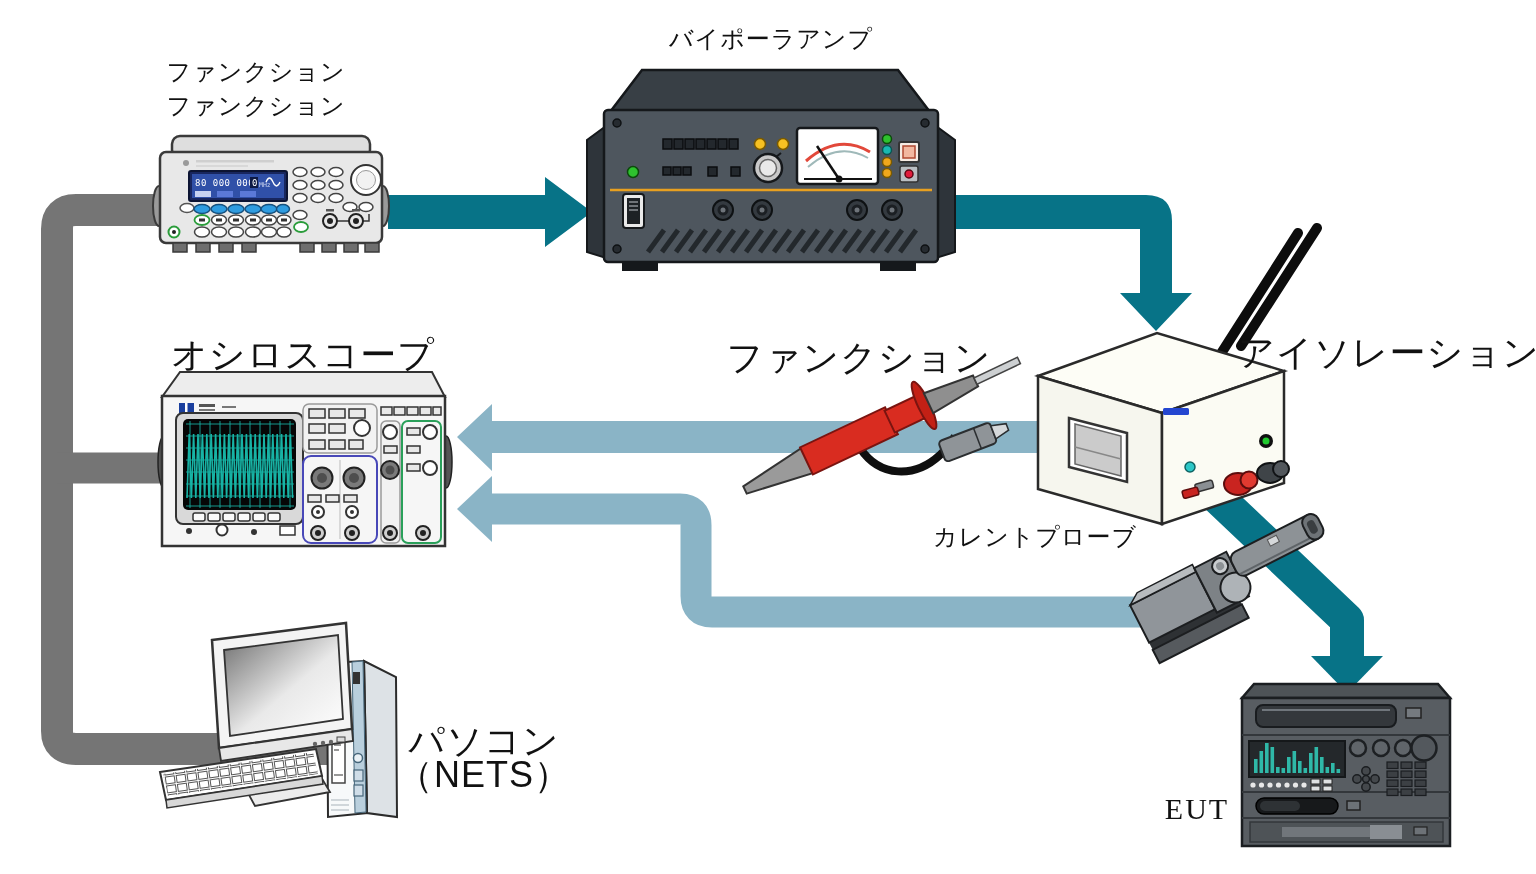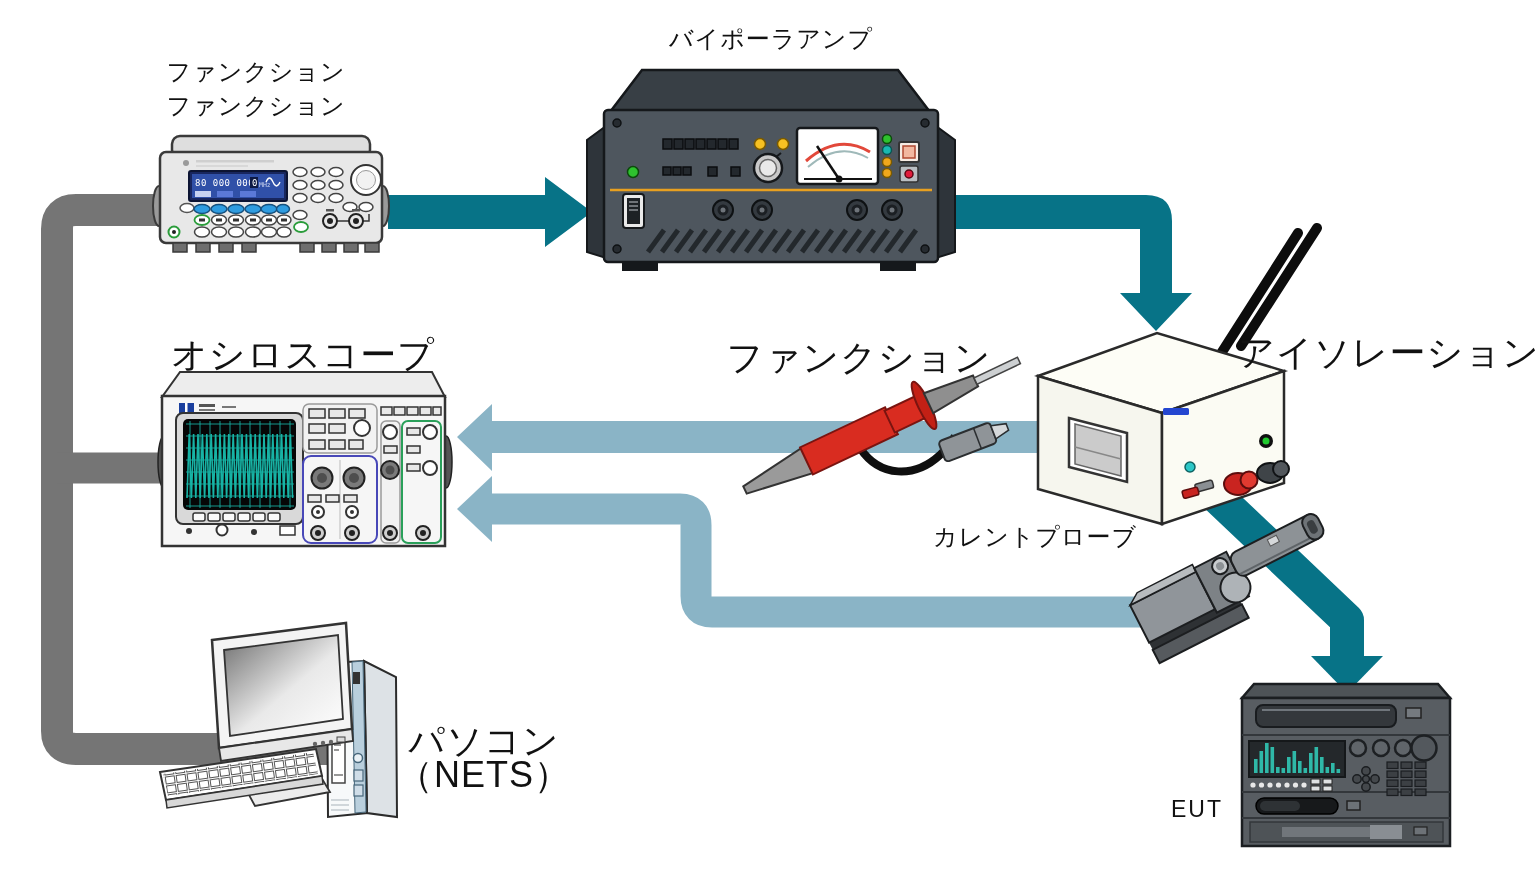--- a/index.html
+++ b/index.html
@@ -2,21 +2,21 @@
 <html><head>
 <meta charset="utf-8">
 <style>
   html,body{margin:0;padding:0;background:#fff;}
   .canvas{position:relative;width:1536px;height:874px;background:#fff;overflow:hidden;
           font-family:"Liberation Sans","DejaVu Sans",sans-serif;}
   .art{position:absolute;left:0;top:0;width:1536px;height:874px;}
   .lbl{position:absolute;color:#111;font-size:24px;letter-spacing:1px;line-height:34px;
        text-align:center;white-space:nowrap;transform:translateX(-50%);}
   .lbl.small{font-size:36px;}
-  .lbl.eut{font-size:23px;letter-spacing:2px;}
+  .lbl.eut{font-size:30px;letter-spacing:2px;font-family:Liberation Serif, serif;}
 </style>
 </head>
 <body>
 
 <div class="canvas">
 
 <svg class="art" viewBox="0 0 1536 874">
   <defs>
     <linearGradient id="scr" x1="0" y1="0" x2="1" y2="1">
       <stop offset="0" stop-color="#6e6e6e"></stop>

